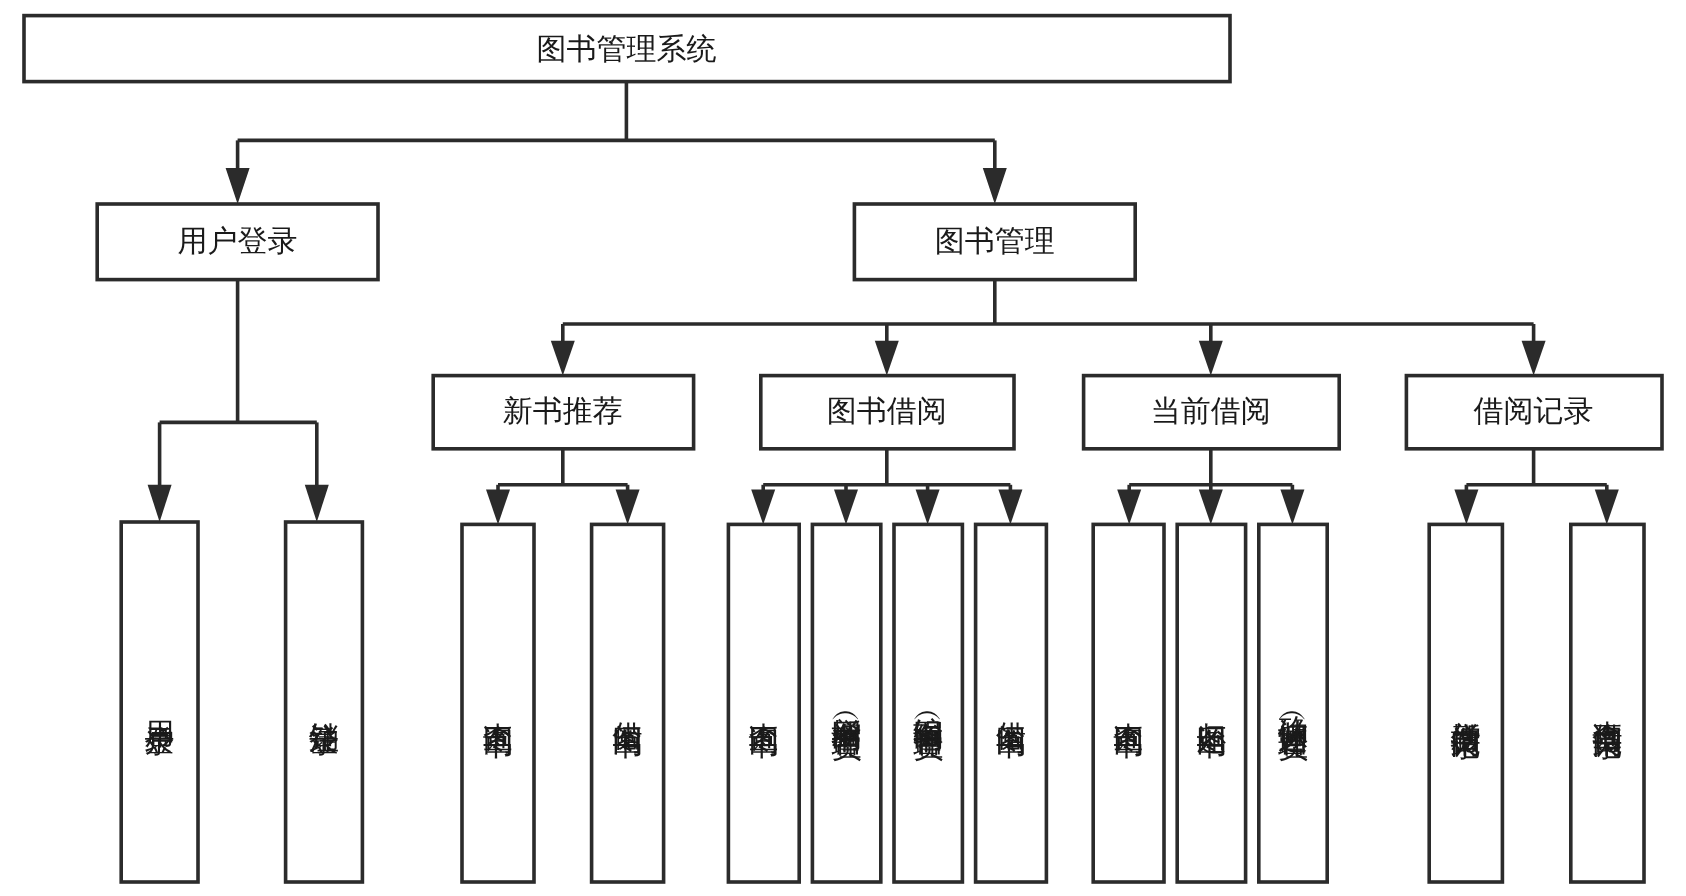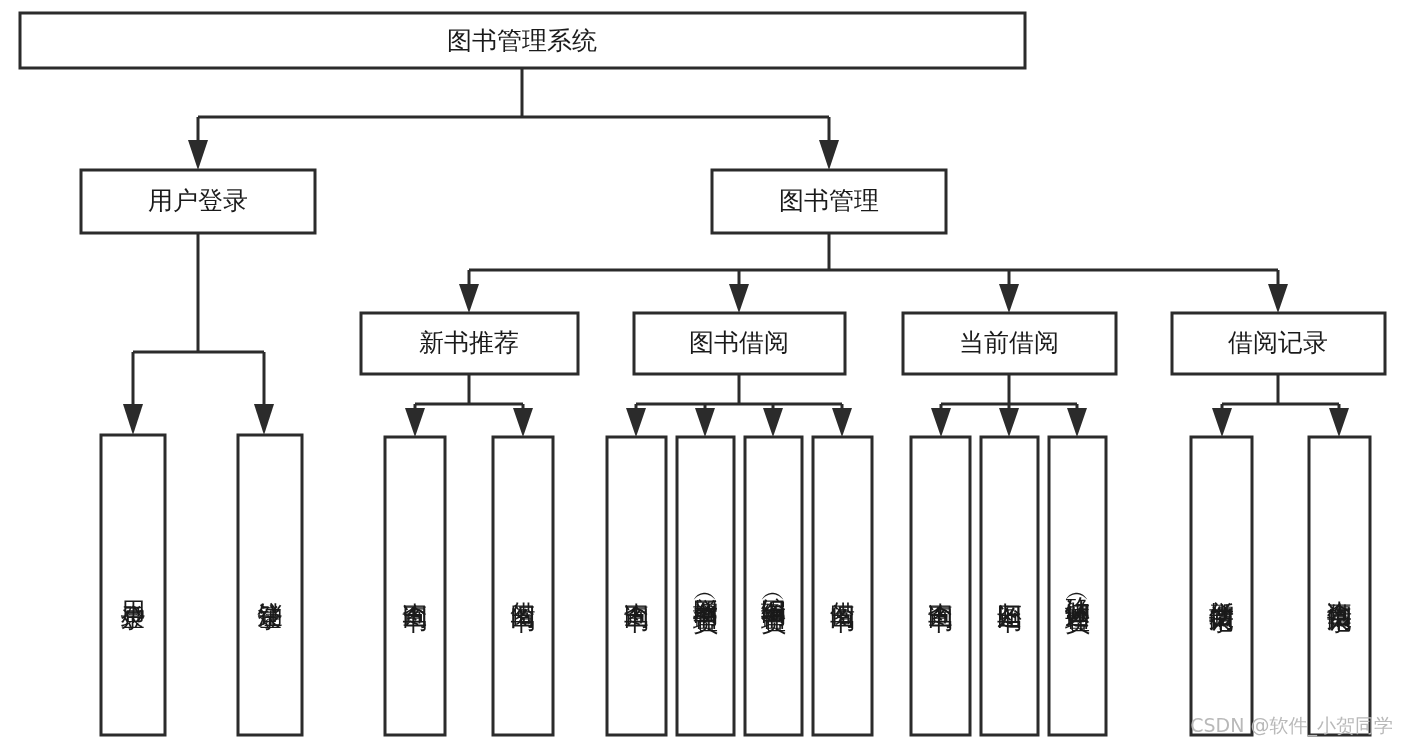--- a/index.html
+++ b/index.html
@@ -247,15 +247,14 @@
     <span class="vtext">确认归还（管理员）</span>
   </div>
 
   <div class="vtext-wrap" style="left:1191px; top:437px; width:61px; height:298px;">
     <span class="vtext">新增借阅记录</span>
   </div>
   <div class="vtext-wrap" style="left:1309px; top:437px; width:61px; height:298px;">
     <span class="vtext">查询借阅记录</span>
   </div>
 
-  <div class="watermark">CSDN @软件_小贺同学</div>
 
 </div>
 
 </body></html>

